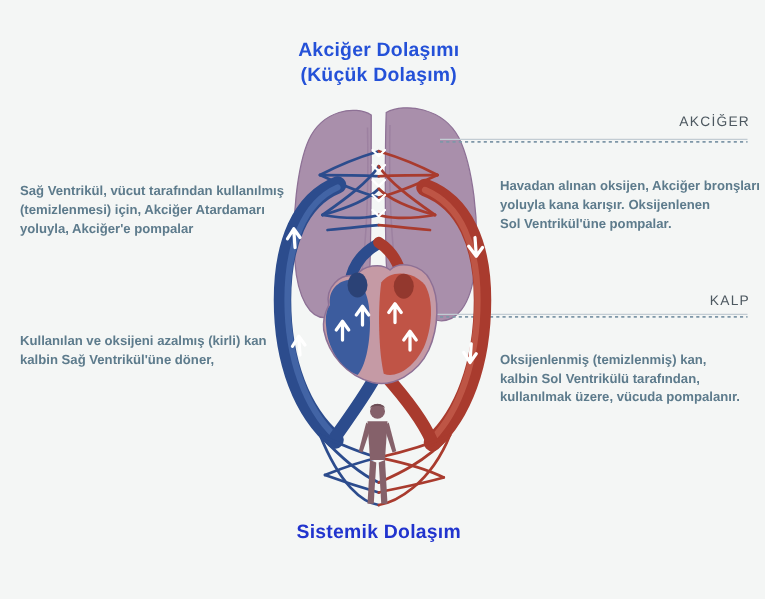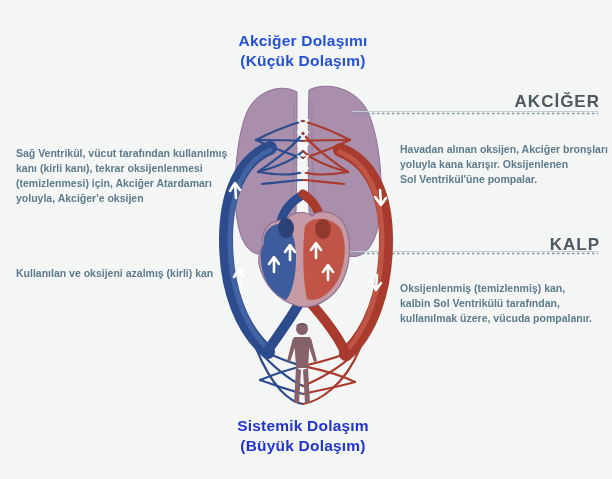--- a/index.html
+++ b/index.html
@@ -16,21 +16,21 @@
   .title-bottom{top:416px;color:var(--title-bottom,#2134ce);}
   .annotation{
     position:absolute;color:var(--body-text,#5d7b8c);
     font-size:10.5px;font-weight:700;line-height:15px;margin-left:14px;
   }
   .annotation div{white-space:nowrap;}
   .annotation-left{left:2px;width:225px;}
   .annotation-right{left:386px;width:225px;}
   .organ-label{
     position:absolute;right:12px;text-align:right;
-    color:var(--label-text,#4d5860);font-size:17px;font-weight:700;letter-spacing:1px;
+    color:var(--label-text,#4d5860);font-size:11px;font-weight:400;letter-spacing:1px;
   }
   .diagram-svg{position:absolute;left:0;top:0;}
   .leader-solid{stroke:#c2ccd3;stroke-width:1;}
   .leader-dash{stroke:var(--leader-line,#7e97a8);stroke-width:1.5;stroke-dasharray:2.5,2.5;}
   .lung{fill:var(--lung-pink,#a98fab);stroke:var(--lung-edge,#8d7095);stroke-width:1;}
   .lung-shade{stroke:var(--lung-edge,#8d7095);stroke-width:1.2;fill:none;opacity:.45;}
   .vein{stroke:var(--vein-blue,#2c4c8d);fill:none;}
   .vein-core{stroke:var(--vein-blue-light,#4a6cad);fill:none;opacity:.75;}
   .artery{stroke:var(--artery-red,#a93b2e);fill:none;}
   .artery-core{stroke:var(--artery-red-light,#c65f4d);fill:none;opacity:.75;}
@@ -155,34 +155,33 @@
       <path class="flow-arrow" d="M377,275 L376,289 M371,282 L376,290 L381,283"></path>
     </g>
   </svg>
 
   <div class="title title-top">
       <div>Akciğer Dolaşımı</div>
       <div>(Küçük Dolaşım)</div>
     </div>
   <div class="title title-bottom">
       <div>Sistemik Dolaşım</div>
-      <div>(Büyük Dolaşım)</div>
     </div>
 
   <div class="organ-label" style="top:92px;">AKCİĞER</div>
   <div class="organ-label" style="top:235px;">KALP</div>
 
   <div class="annotation annotation-left" style="top:146px;">
       <div>Sağ Ventrikül, vücut tarafından kullanılmış</div>
-      <div>kanı (kirli kanı), tekrar oksijenlenmesi</div>
       <div>(temizlenmesi) için, Akciğer Atardamarı</div>
-      <div>yoluyla, Akciğer'e oksijen</div>
+      <div>yoluyla, Akciğer'e pompalar</div>
     </div>
   <div class="annotation annotation-left" style="top:266px;">
       <div>Kullanılan ve oksijeni azalmış (kirli) kan</div>
+      <div>kalbin Sağ Ventrikül'üne döner,</div>
     </div>
   <div class="annotation annotation-right" style="top:142px;">
       <div>Havadan alınan oksijen, Akciğer bronşları</div>
       <div>yoluyla kana karışır. Oksijenlenen</div>
       <div>Sol Ventrikül'üne pompalar.</div>
     </div>
   <div class="annotation annotation-right" style="top:281px;">
       <div>Oksijenlenmiş (temizlenmiş) kan,</div>
       <div>kalbin Sol Ventrikülü tarafından,</div>
       <div>kullanılmak üzere, vücuda pompalanır.</div>

